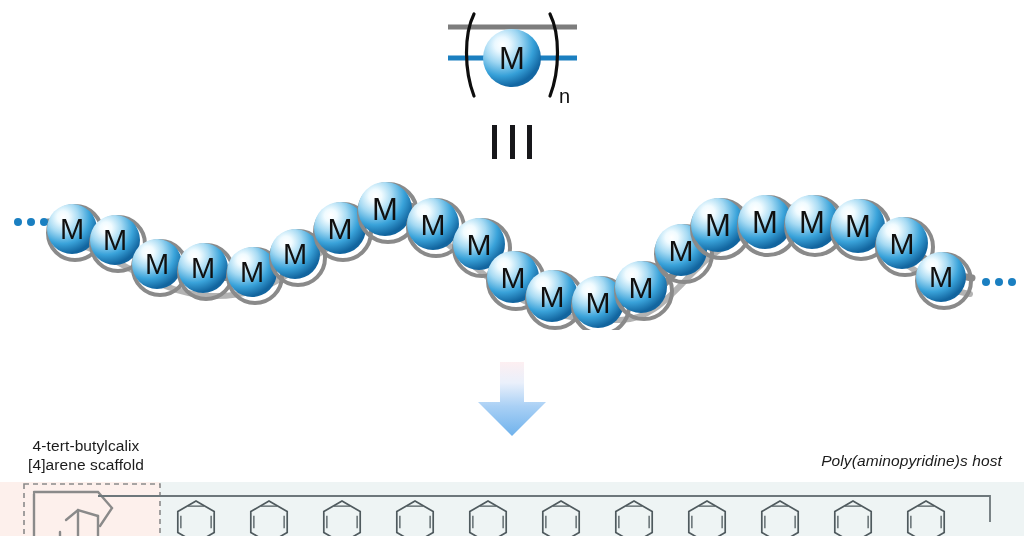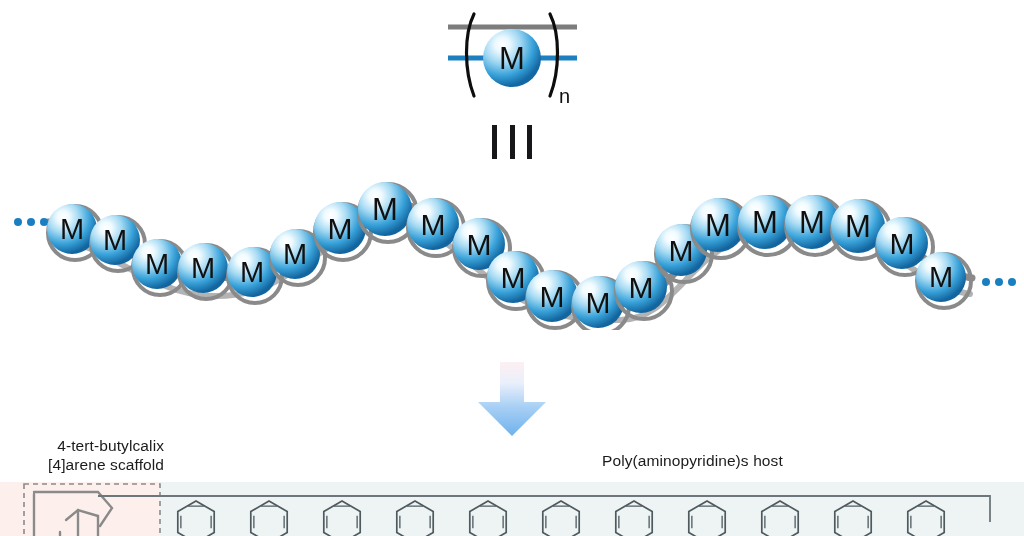--- a/index.html
+++ b/index.html
@@ -70,28 +70,28 @@
     position: absolute;
     font-size: 15.5px;
     color: #1b1b1b;
     line-height: 1.22;
     white-space: pre-line;
     letter-spacing: 0.1px;
   }
   #label-calixarene {
     left: 28px;
     top: 437px;
-    text-align: right;
-    margin-left: 20px;
+    text-align: center;
   }
   #label-polyaminopyridine {
     left: 602px;
     top: 452px;
     width: 400px;
-    text-align: left;
+    text-align: right;
+    font-style: italic;
   }
 
   
   #structure-panel {
     position: absolute;
     left: 0;
     top: 482px;
     width: 1024px;
     height: 54px;
     overflow: hidden;

